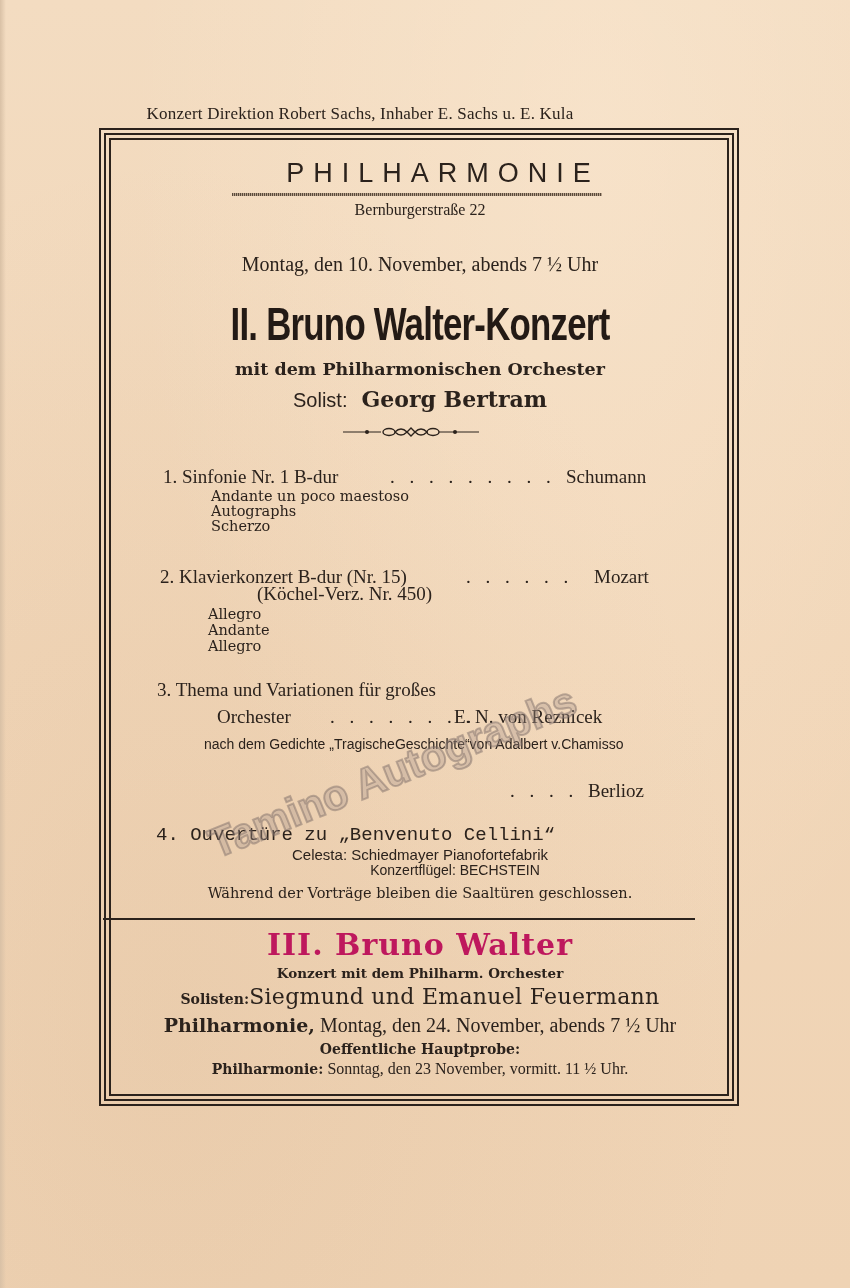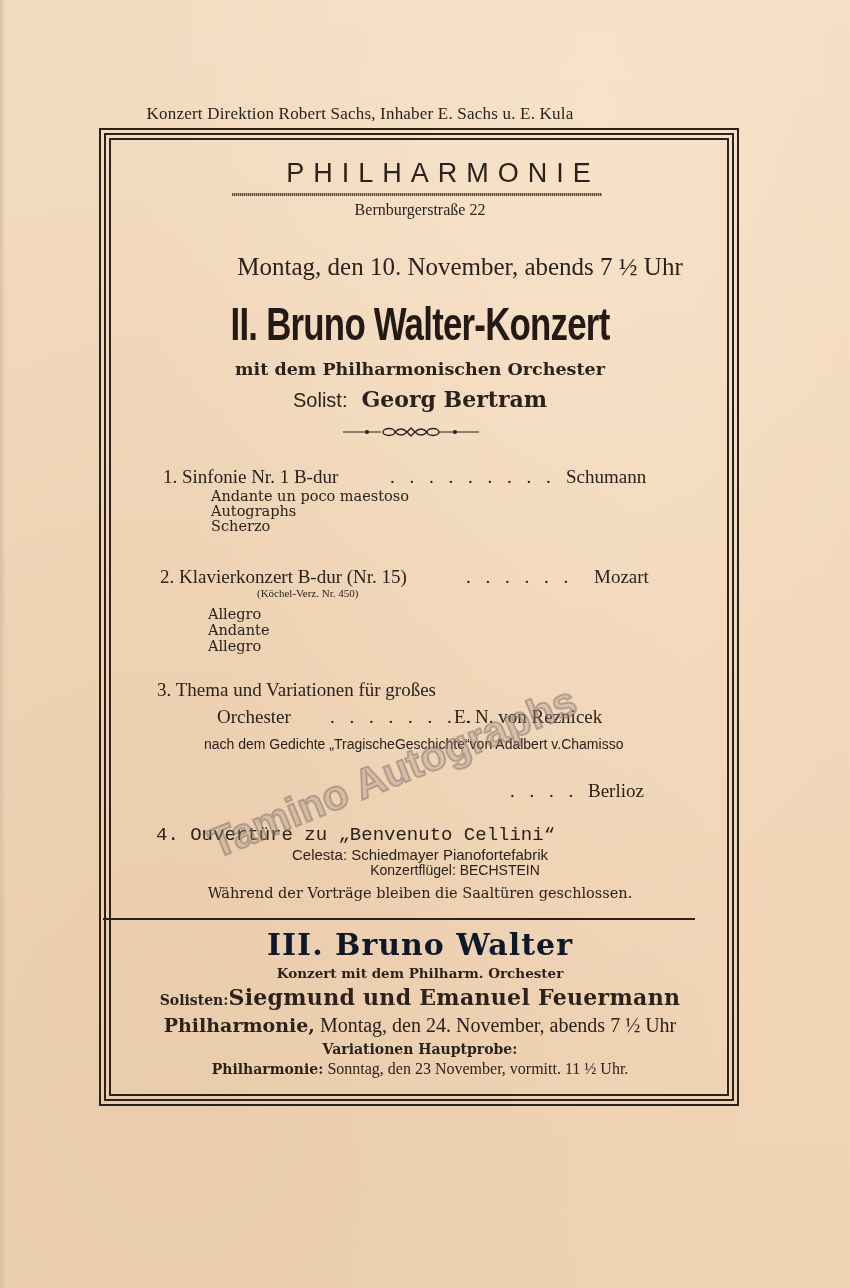--- a/index.html
+++ b/index.html
@@ -42,21 +42,21 @@
   .c { position: absolute; left: 110px; width: 620px; text-align: center; }
   .venue {
     top: 158px; font-family: "Liberation Sans", "DejaVu Sans", sans-serif;
     font-size: 27px; letter-spacing: 9px; padding-left: 23px;
   }
   .venue-underline {
     position: absolute; top: 193px; left: 232px; width: 370px; height: 3px;
     background: repeating-linear-gradient(90deg, #5a4a3c 0 1px, #b9a48c 1px 2px);
   }
   .address { top: 201px; font-size: 16px; }
-  .date { top: 253px; font-size: 25px; margin-left: 40px; }
+  .date { top: 253px; font-size: 20px; }
   .main-title {
     top: 296px; font-family: "Liberation Sans", "DejaVu Sans", sans-serif;
     font-weight: bold; font-size: 47px; letter-spacing: -1px;
     transform: scaleX(0.74); transform-origin: center;
     color: #231a15;
   }
   .orch-line {
     top: 359px; font-family: "DejaVu Serif", serif; font-weight: bold;
     font-size: 17.5px;
   }
@@ -70,26 +70,26 @@
   .dots { letter-spacing: 5px; }
 
   .instr { position: absolute; left: 110px; width: 620px; text-align: center; font-family: "Liberation Sans", sans-serif; }
 
   .divider {
     position: absolute; left: 103px; top: 918px; width: 592px; height: 2px;
     background: #2b221c;
   }
   .b-title {
     top: 927px; font-family: "DejaVu Serif", serif; font-weight: bold;
-    font-size: 30px; letter-spacing: 1px; color: #0f172a;
+    font-size: 30px; letter-spacing: 1px; color: #be185d;
   }
   .b-sub { top: 965px; font-family: "DejaVu Serif", serif; font-weight: bold; font-size: 13.5px; }
   .b-soloists { top: 984px; font-size: 21px; }
   .b-soloists .lbl { font-family: "DejaVu Serif", serif; font-weight: bold; font-size: 14px; }
-  .b-soloists .nm { font-family: "DejaVu Serif", serif; font-weight: bold; font-size: 22px; margin-left: 0; letter-spacing: 0.3px; }
+  .b-soloists .nm { font-family: "DejaVu Serif", serif; font-weight: normal; font-size: 22px; margin-left: 0; letter-spacing: 0.3px; }
   .b-date { top: 1014px; font-size: 20px; }
   .b-date .v { font-family: "DejaVu Serif", serif; font-weight: bold; font-size: 19px; }
   .b-probe { top: 1041px; font-family: "DejaVu Serif", serif; font-weight: bold; font-size: 14px; }
   .b-probe-date { top: 1060px; font-size: 16px; }
   .b-probe-date .v { font-family: "DejaVu Serif", serif; font-weight: bold; font-size: 14px; }
 
   .watermark {
     position: absolute; left: 220px; top: 820px; width: 440px;
     font-family: "Liberation Sans", sans-serif; font-weight: bold; font-size: 42px;
     color: rgba(170,150,140,0.35);
@@ -139,21 +139,21 @@
 <div class="sub" style="left:211px; top:489px;">Andante un poco maestoso</div>
 <div class="sub" style="left:211px; top:504px;">Autographs</div>
 <div class="sub" style="left:211px; top:519px;">Scherzo</div>
 
 <div class="prog" style="left:160px; top:566px;">
   <span>2.</span>
   <span>Klavierkonzert B-dur (Nr. 15)</span>
 </div>
 <div class="prog dots" style="left:466px; top:566px;">. . . . . .</div>
 <div class="prog" style="left:594px; top:566px;">Mozart</div>
-<div class="sub" style="left:257px; top:586px; font-family:'Liberation Serif',serif; font-size:11px;">(Köchel-Verz. Nr. 450)</div>
+<div class="sub" style="left:257px; top:586px; font-family:'Liberation Serif',serif; font-size:19px;">(Köchel-Verz. Nr. 450)</div>
 <div class="sub" style="left:208px; top:607px;">Allegro</div>
 <div class="sub" style="left:208px; top:623px;">Andante</div>
 <div class="sub" style="left:208px; top:639px;">Allegro</div>
 
 <div class="prog" style="left:157px; top:679px;">
   <span>3.</span>
   <span>Thema und Variationen für großes</span>
 </div>
 <div class="prog" style="left:217px; top:706px;">Orchester</div>
 <div class="prog dots" style="left:330px; top:706px;">. . . . . . . .</div>
@@ -175,19 +175,19 @@
 
 <div class="c b-title">III. Bruno Walter</div>
 <div class="c b-sub">Konzert mit dem Philharm. Orchester</div>
 <div class="c b-soloists">
   <span class="lbl">Solisten:</span><span class="nm">Siegmund und Emanuel Feuermann</span>
 </div>
 <div class="c b-date">
   <span class="v">Philharmonie,</span>
   <span>Montag, den 24. November, abends 7 ½ Uhr</span>
 </div>
-<div class="c b-probe">Variationen Hauptprobe:</div>
+<div class="c b-probe">Oeffentliche Hauptprobe:</div>
 <div class="c b-probe-date">
   <span class="v">Philharmonie:</span>
   <span>Sonntag, den 23 November, vormitt. 11 ½ Uhr.</span>
 </div>
 
 <div class="watermark">Tamino Autographs</div>
 
 </body></html>

